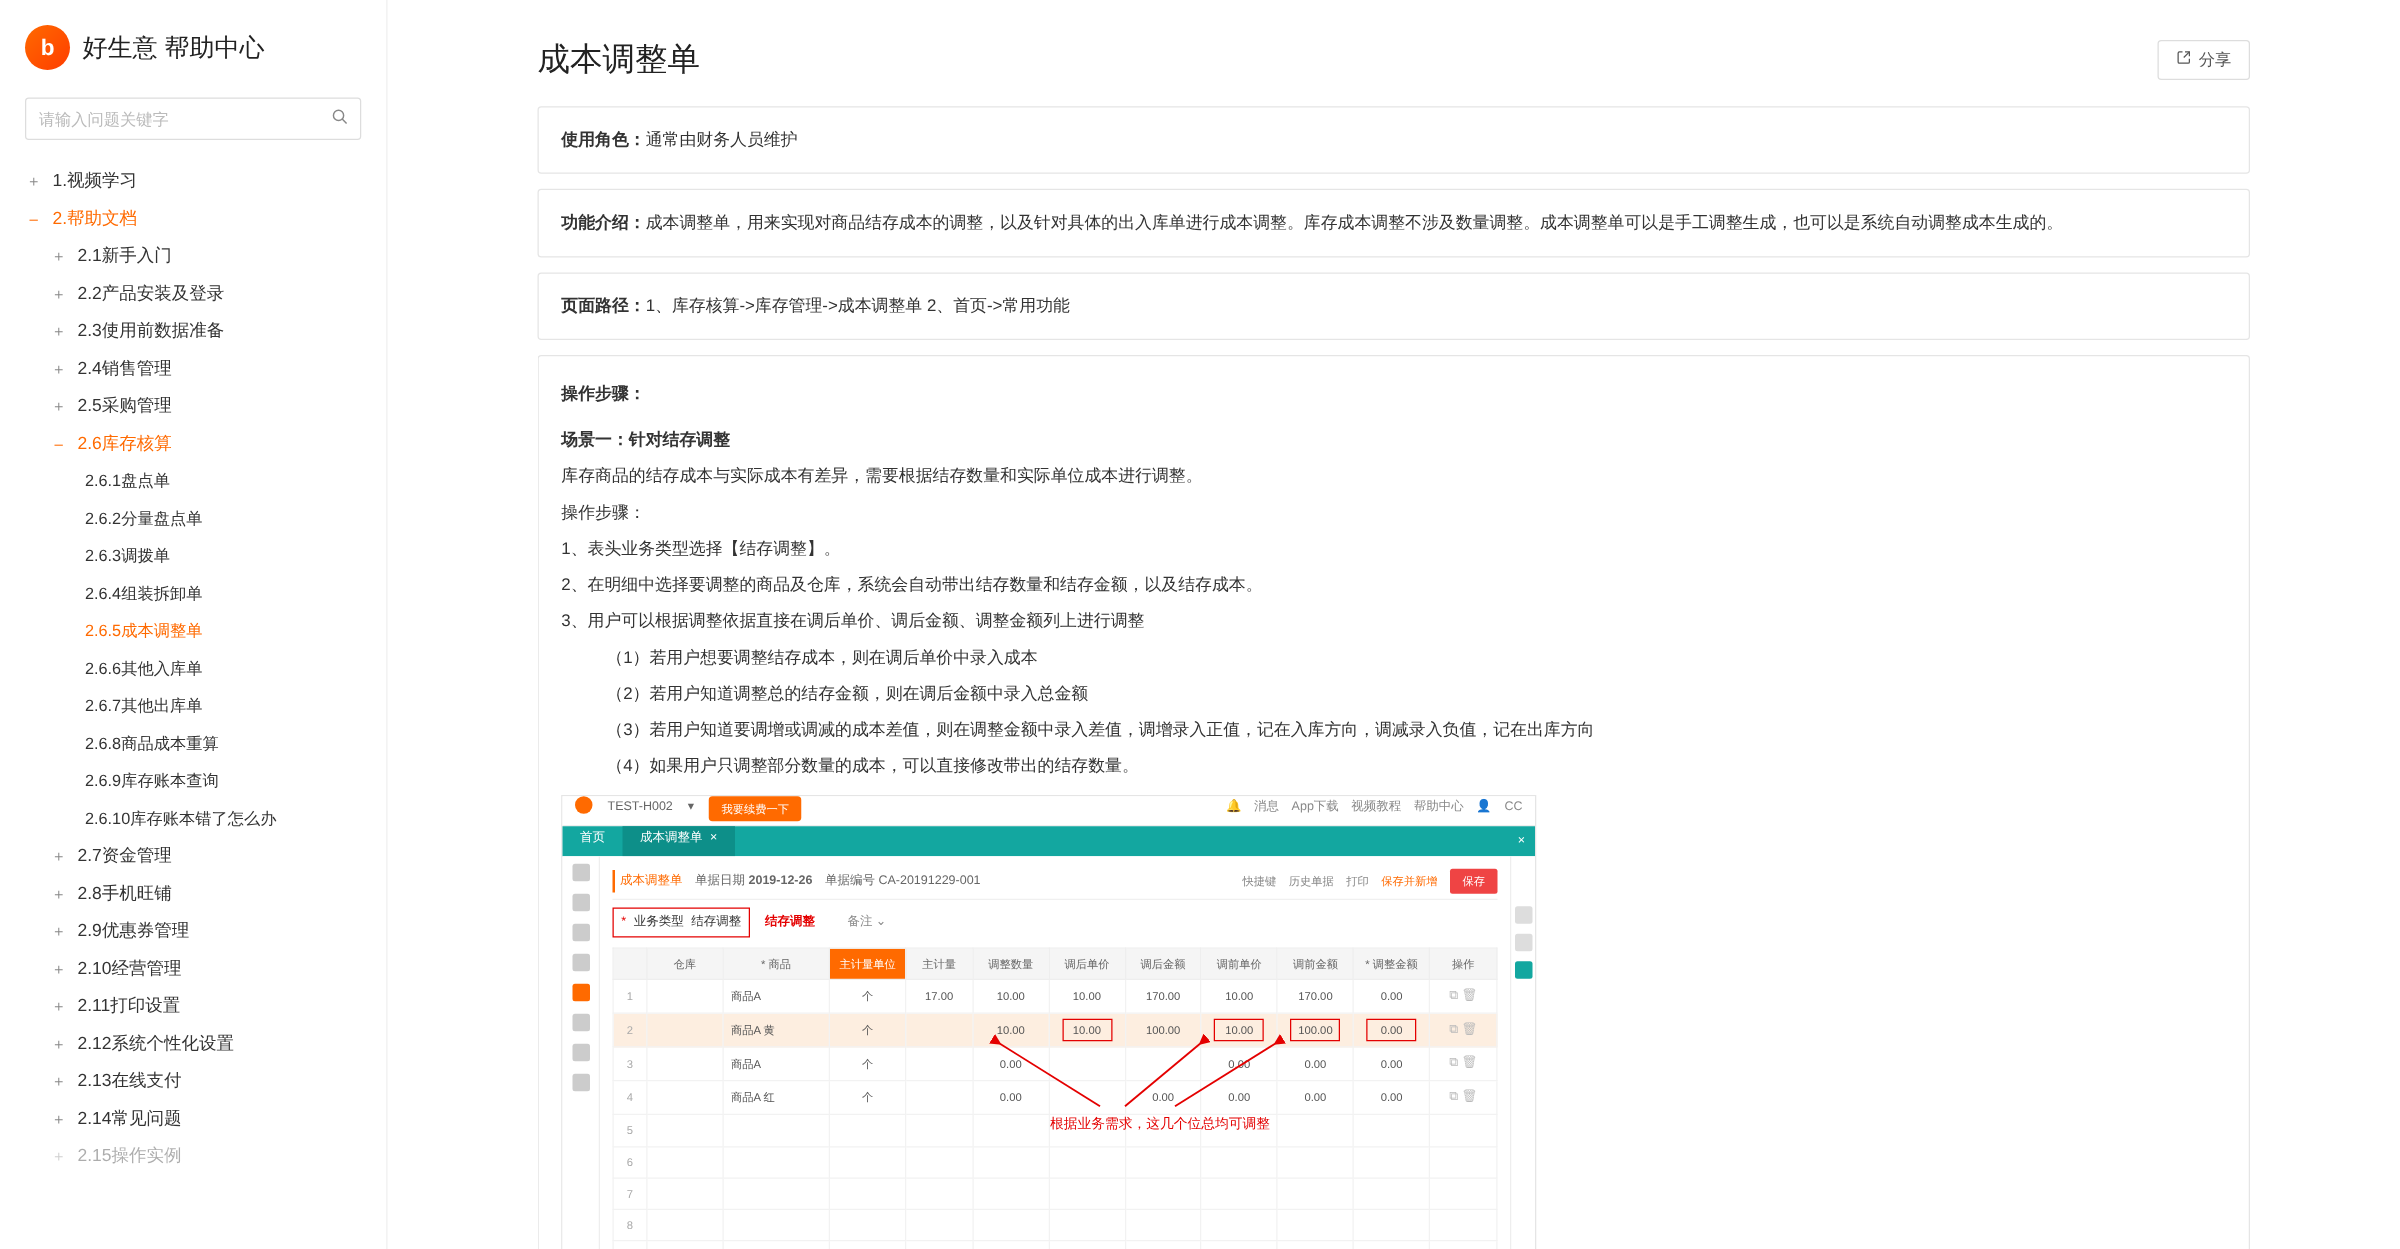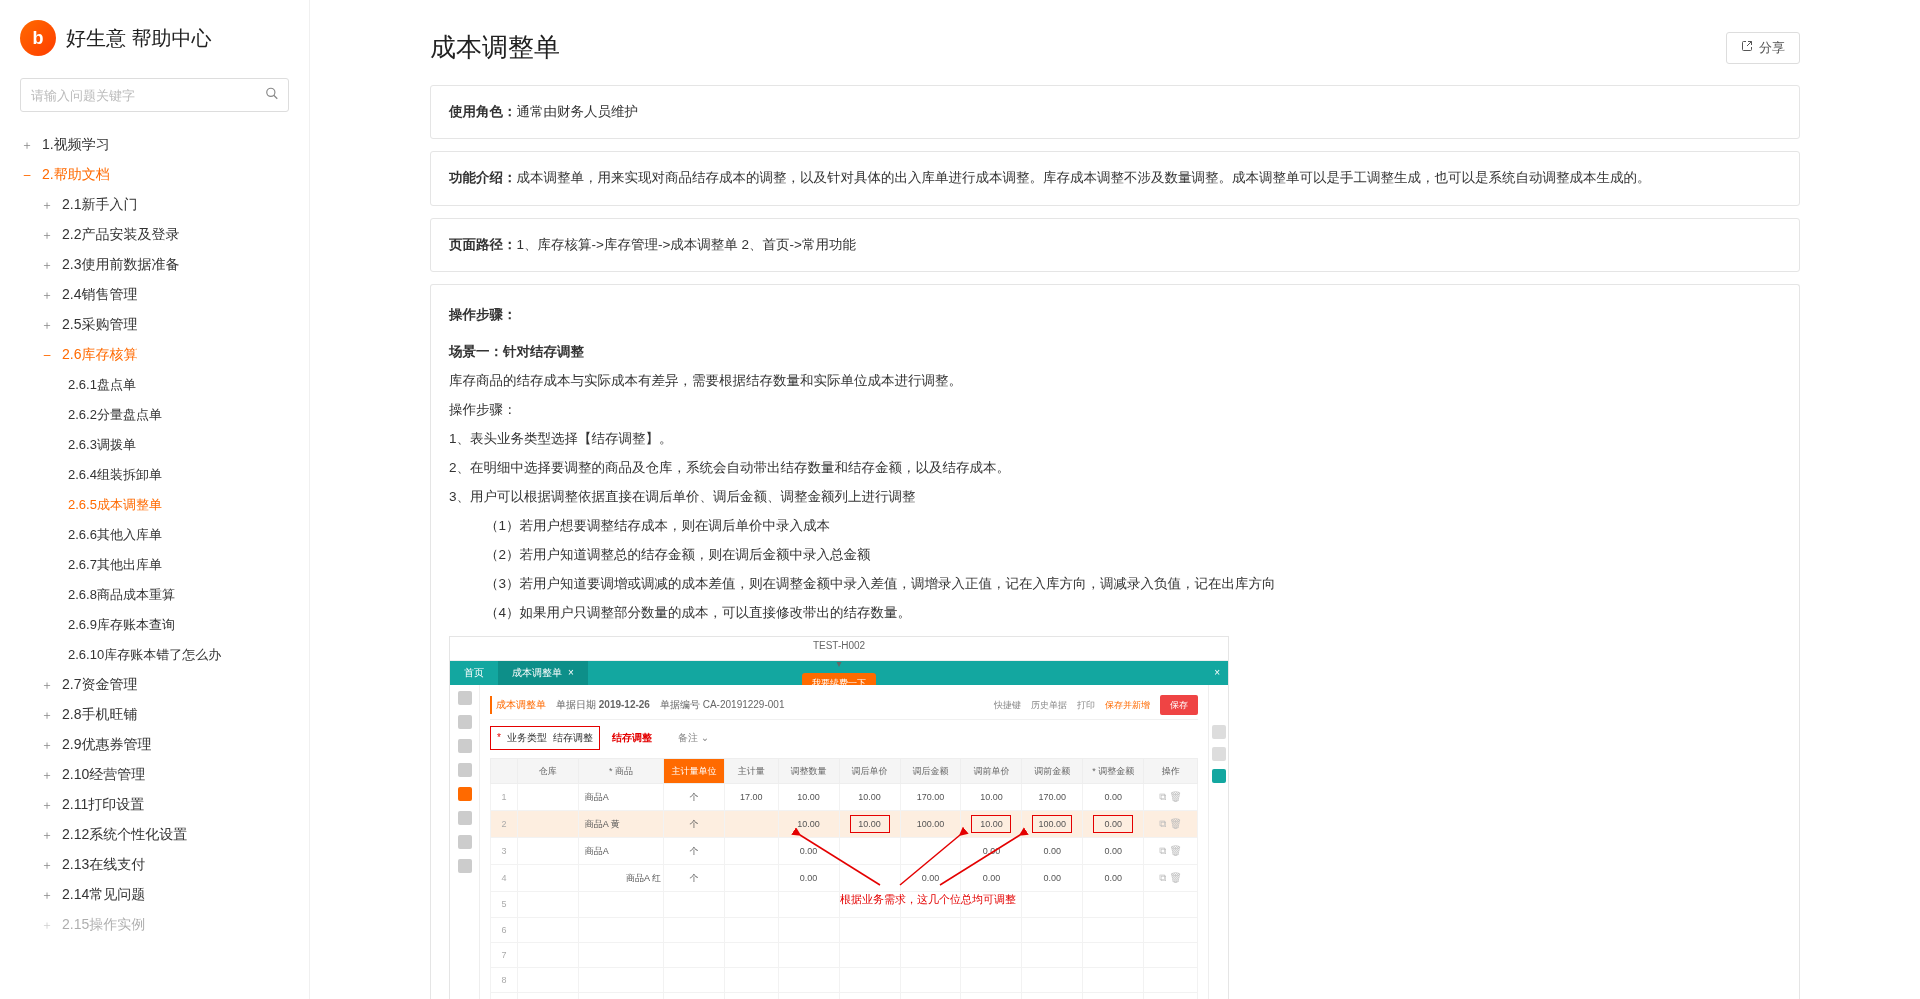--- a/index.html
+++ b/index.html
@@ -28,27 +28,27 @@
 .share-btn { border: 1px solid #ddd; background: #fff; padding: 6px 14px; border-radius: 3px; font-size: 13px; cursor: pointer; display: flex; align-items: center; gap: 6px; color: #555; }
 .info-box { border: 1px solid #e5e5e5; border-radius: 3px; padding: 14px 18px; margin-bottom: 12px; font-size: 13.5px; line-height: 1.8; color: #333; }
 .info-box .label { font-weight: 600; }
 .content-block { margin-top: 8px; }
 .content-block p { font-size: 13.5px; line-height: 2.0; color: #333; margin: 2px 0; }
 .content-block .strong { font-weight: 600; }
 .indent1 { padding-left: 0; }
 .indent2 { padding-left: 36px; }
 
 .shot { margin-top: 10px; border: 1px solid #e5e5e5; background: #fafafa; width: 780px; font-size: 10px; position: relative; }
-.shot-topbar { height: 24px; display: flex; align-items: center; padding: 0 10px; background: #fff; border-bottom: 1px solid #eee; flex-direction: column; }
+.shot-topbar { height: 24px; display: flex; align-items: flex-start; padding: 0 10px; gap: 12px; background: #fff; border-bottom: 1px solid #eee; }
 .shot-logo { width: 14px; height: 14px; border-radius: 50%; background: #ff6a00; }
 .shot-topbar .tt { color: #666; font-size: 10px; }
 .shot-topbar .right { margin-left: auto; display: flex; gap: 10px; align-items: center; color: #888; }
 .shot-topbar .orange-btn { background: #ff6a00; color: #fff; border-radius: 3px; padding: 2px 10px; font-size: 9px; }
 .shot-tabs { height: 24px; background: #13a7a0; display: flex; align-items: center; }
-.shot-tab { color: #fff; padding: 12px 14px; height: 100%; display: flex; align-items: center; font-size: 10px; }
+.shot-tab { color: #fff; padding: 1px 14px; height: 100%; display: flex; align-items: flex-start; font-size: 10px; }
 .shot-tab.active { background: #0d8f89; }
 .shot-tab .x { margin-left: 6px; font-size: 10px; }
 .shot-body { display: flex; }
 .shot-rail { width: 30px; background: #fff; border-right: 1px solid #eee; display: flex; flex-direction: column; align-items: center; padding-top: 6px; gap: 10px; }
 .rail-ic { width: 14px; height: 14px; background: #ccc; border-radius: 2px; }
 .rail-ic.hl { background: #ff6a00; }
 .shot-panel { flex: 1; background: #fff; padding: 6px 10px 10px 10px; position: relative; }
 .panel-head { display: flex; align-items: center; gap: 10px; padding: 4px 0; border-bottom: 1px solid #f0f0f0; }
 .ph-tag { color: #ff6a00; border-left: 2px solid #ff6a00; padding-left: 4px; font-size: 10px; }
 .ph-field { color: #666; font-size: 10px; }
@@ -360,21 +360,21 @@
                     <td></td>
                     <td></td>
                     <td>0.00</td>
                     <td>0.00</td>
                     <td>0.00</td>
                     <td><span class="op-ic">⧉ 🗑</span></td>
                   </tr>
                   <tr>
                     <td class="rn">4</td>
                     <td></td>
-                    <td style="text-align:right;padding-left:6px">商品A 红</td>
+                    <td style="text-align:left;padding-left:6px">商品A 红</td>
                     <td>个</td>
                     <td></td>
                     <td>0.00</td>
                     <td></td>
                     <td>0.00</td>
                     <td>0.00</td>
                     <td>0.00</td>
                     <td>0.00</td>
                     <td><span class="op-ic">⧉ 🗑</span></td>
                   </tr>

